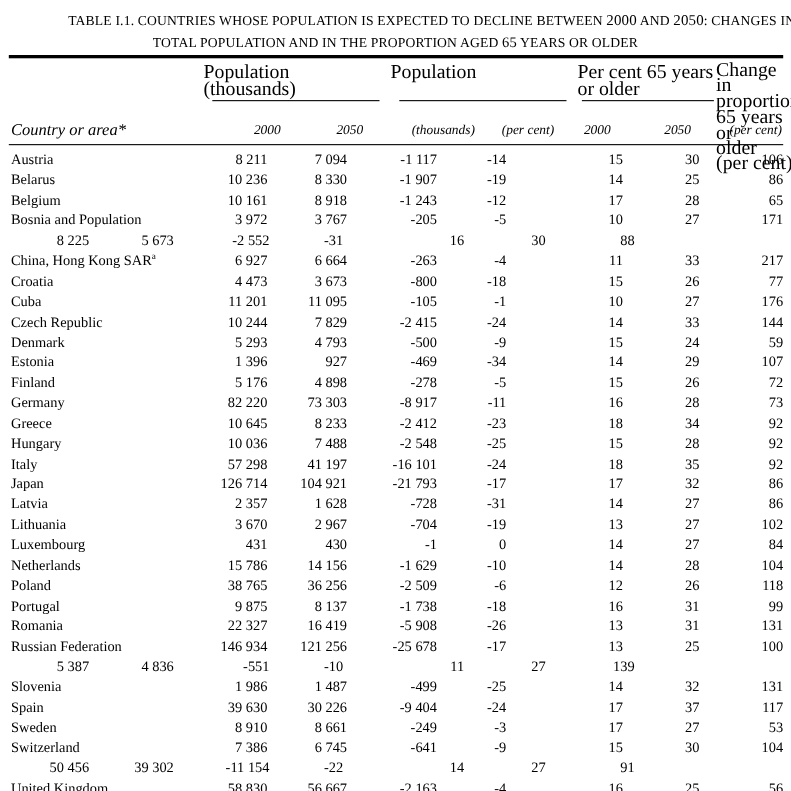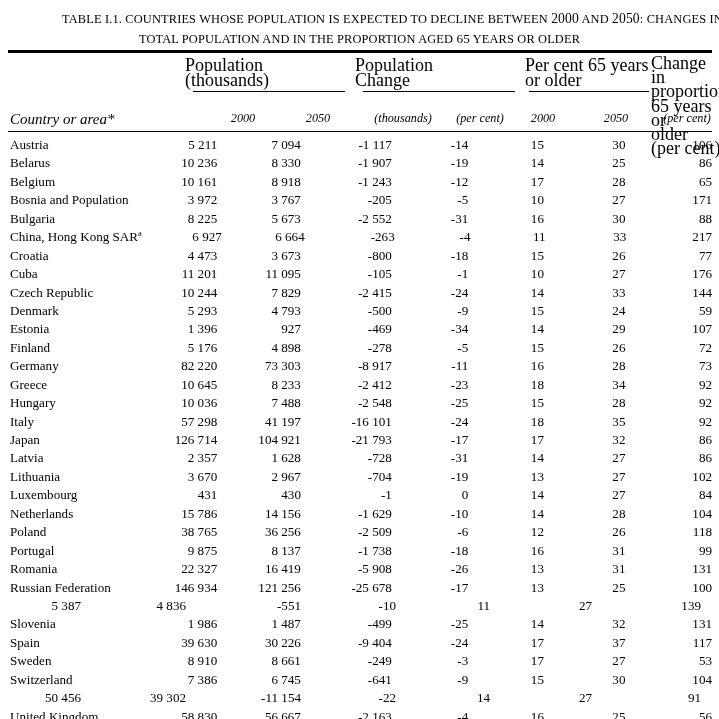--- a/index.html
+++ b/index.html
@@ -107,21 +107,20 @@
 
   
   .tbody {
     padding-top: 5px;
   }
   .row {
     display: flex;
     align-items: baseline;
     height: 18.45px;
     font-size: 13.1px;
-    gap: 28px;
   }
   .c-name {
     width: 177px;
     padding-left: 2px;
     box-sizing: border-box;
     white-space: nowrap;
   }
   .c-name sup {
     font-size: 8.4px;
     vertical-align: super;
@@ -129,21 +128,21 @@
   }
   .c-num {
     text-align: right;
     box-sizing: border-box;
     white-space: nowrap;
   }
   .c-p2000 { width: 73px; }
   .c-p2050 { width: 77px; }
   .c-cth   { width: 87px; }
   .c-cpc   { width: 67px; }
-  .c-a2000 { width: 66px; }
+  .c-a2000 { width: 66px; margin-left: 44px; }
   .c-a2050 { width: 74px; }
   .c-prop  { width: 81px; }
 </style>
 </head>
 <body>
 
 <div class="page">
 
   <div class="title-block">
     <div class="title-line"><span>TABLE I.1. COUNTRIES WHOSE POPULATION IS EXPECTED TO DECLINE BETWEEN </span><span class="tnum">2000</span><span> AND </span><span class="tnum">2050</span><span>:  CHANGES IN THE</span></div>
@@ -156,21 +155,20 @@
 
     <div class="thead">
 
       <div class="grp grp-pop">
         <div>Population</div>
         <div>(thousands)</div>
       </div>
 
       <div class="grp grp-chg">
         <div>Population</div>
-        <div>Change</div>
       </div>
 
       <div class="grp grp-pc">
         <div>Per cent 65 years</div>
         <div>or older</div>
       </div>
 
       <div class="grp grp-last">
         <div>Change in</div>
         <div>proportion</div>
@@ -192,21 +190,21 @@
       <div class="sub sub-2000b">2000</div>
       <div class="sub sub-2050b">2050</div>
       <div class="sub sub-pcl">(per cent)</div>
     </div>
 
     <div class="rule-head"></div>
 
     <div class="tbody" id="table-body">
         <div class="row">
           <div class="c-name">Austria</div>
-          <div class="c-num c-p2000">5 211</div>
+          <div class="c-num c-p2000">8 211</div>
           <div class="c-num c-p2050">7 094</div>
           <div class="c-num c-cth">-1 117</div>
           <div class="c-num c-cpc">-14</div>
           <div class="c-num c-a2000">15</div>
           <div class="c-num c-a2050">30</div>
           <div class="c-num c-prop">106</div>
         </div>
         <div class="row">
           <div class="c-name">Belarus</div>
           <div class="c-num c-p2000">10 236</div>
@@ -231,21 +229,20 @@
           <div class="c-name">Bosnia and Population</div>
           <div class="c-num c-p2000">3 972</div>
           <div class="c-num c-p2050">3 767</div>
           <div class="c-num c-cth">-205</div>
           <div class="c-num c-cpc">-5</div>
           <div class="c-num c-a2000">10</div>
           <div class="c-num c-a2050">27</div>
           <div class="c-num c-prop">171</div>
         </div>
         <div class="row">
-          <div class="c-name">Bulgaria</div>
           <div class="c-num c-p2000">8 225</div>
           <div class="c-num c-p2050">5 673</div>
           <div class="c-num c-cth">-2 552</div>
           <div class="c-num c-cpc">-31</div>
           <div class="c-num c-a2000">16</div>
           <div class="c-num c-a2050">30</div>
           <div class="c-num c-prop">88</div>
         </div>
         <div class="row">
           <div class="c-name">China, Hong Kong SAR<sup>a</sup></div>

